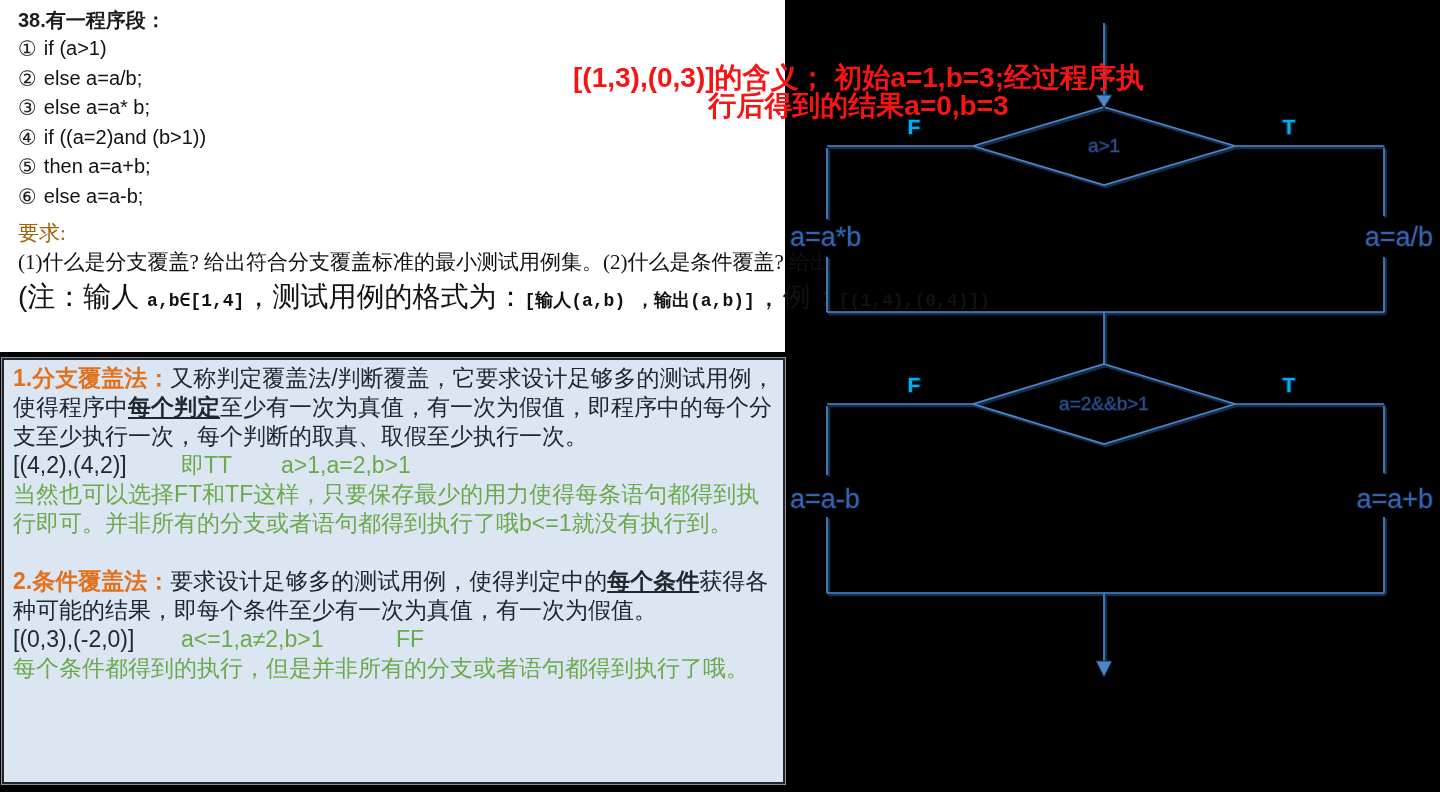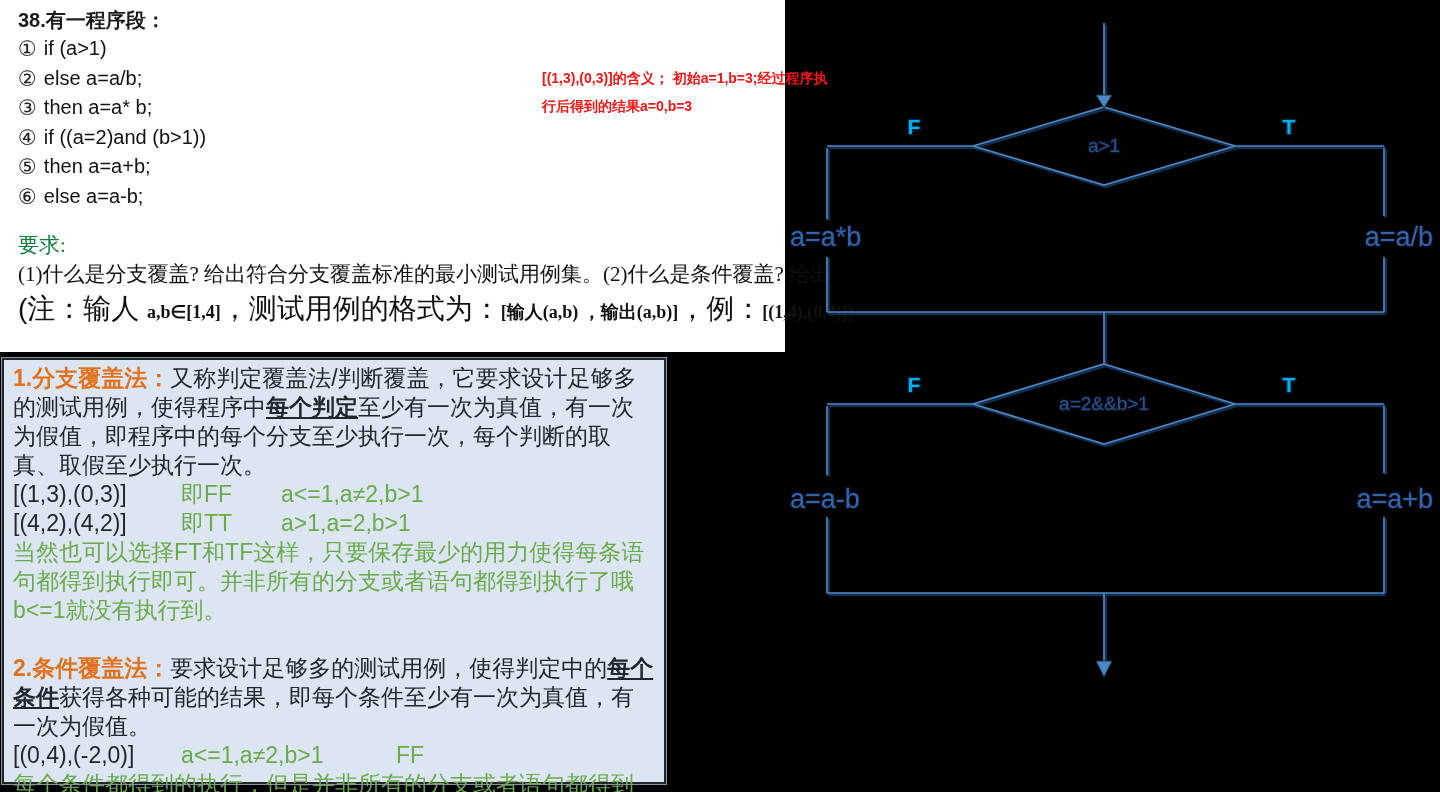--- a/index.html
+++ b/index.html
@@ -5,32 +5,32 @@
   html,body{margin:0;padding:0;background:#000;}
   .canvas{position:relative;width:1440px;height:792px;background:#000;overflow:hidden;
           font-family:"Liberation Sans","DejaVu Sans",sans-serif;}
 
   
   .white-box{position:absolute;left:0;top:0;width:785px;height:352px;background:#ffffff;
              box-sizing:border-box;padding:7px 14px 0 18px;color:#161616;}
   .pb-title{font-size:20px;font-weight:bold;color:#1c1c1c;}
   .code-line{display:flex;align-items:center;height:29.5px;font-size:20px;color:#121212;}
   .circ{font-size:21px;margin-right:7px;color:#222;line-height:1;}
-  .req-label{font-family:"Liberation Serif","DejaVu Serif",serif;font-size:21px;margin-top:20px;color:#15803d;}
+  .req-label{font-family:"Liberation Serif","DejaVu Serif",serif;font-size:21px;margin-top:8px;color:#a16207;}
   .req-line{font-family:"Liberation Serif","DejaVu Serif",serif;font-size:21px;line-height:30px;color:#111;white-space:nowrap;}
   .note-line{font-size:19px;margin-top:1px;color:#111;white-space:nowrap;}
   .seg-serif{font-family:Liberation Sans, sans-serif;font-size:28px;}
-  .seg-bold{font-family:Liberation Serif, serif;font-weight:bold;font-size:18px;}
+  .seg-bold{font-family:Liberation Mono, monospace;font-weight:bold;font-size:18px;}
 
   
-  .annotation{position:absolute;left:542px;top:64px;color:#f61414;font-size:14px;
-              line-height:28px;font-weight:bold;white-space:nowrap;z-index:5;}
+  .annotation{position:absolute;left:573px;top:64px;color:#f61414;font-size:28px;
+              line-height:28px;font-weight:bold;white-space:nowrap;z-index:5;text-align:center;}
 
   
-  .blue-box{position:absolute;left:2px;top:358px;width:664px;height:426px;background:#dce6f2;
+  .blue-box{position:absolute;left:2px;top:358px;width:783px;height:426px;background:#dce6f2;
             box-sizing:border-box;border:2px solid #23262b;outline:1px solid #8d939e;
             padding:4px 8px 0 9px;font-size:23px;line-height:29px;color:#20272f;}
   .blue-box p{margin:0;}
   .orange{color:#e2711d;font-weight:bold;}
   .em-u{font-weight:bold;text-decoration:underline;}
   .green{color:#6aaa4c;}
   .dark{color:#20272f;}
   .case-line{font-size:23px;line-height:29px;}
   .c1{display:inline-block;width:168px;}
   .c2{display:inline-block;width:100px;}
@@ -60,21 +60,21 @@
     <div class="code-line">
       <span class="circ">①</span>
       <span>if (a&gt;1)</span>
     </div>
     <div class="code-line">
       <span class="circ">②</span>
       <span>else a=a/b;</span>
     </div>
     <div class="code-line">
       <span class="circ">③</span>
-      <span>then a=a* b;</span>
+      <span>else a=a* b;</span>
     </div>
     <div class="code-line">
       <span class="circ">④</span>
       <span>if ((a=2)and (b&gt;1))</span>
     </div>
     <div class="code-line">
       <span class="circ">⑤</span>
       <span>then a=a+b;</span>
     </div>
     <div class="code-line">
@@ -93,32 +93,29 @@
   <div class="annotation">
     <div>[(1,3),(0,3)]的含义； 初始a=1,b=3;经过程序执</div>
     <div>行后得到的结果a=0,b=3</div>
   </div>
 
   <div class="blue-box">
     <p>
       <span class="orange">1.分支覆盖法：</span><span class="dark">又称判定覆盖法/判断覆盖，它要求设计足够多的测试用例，使得程序中</span><span class="em-u dark">每个判定</span><span class="dark">至少有一次为真值，有一次为假值，即程序中的每个分支至少执行一次，每个判断的取真、取假至少执行一次。</span>
     </p>
     <div class="case-line">
-      <span class="c1 dark">[(1,3),(0,3)]</span><span class="c2 green">即FF</span><span class="green">a&lt;=1,a≠2,b&gt;1</span>
-    </div>
-    <div class="case-line">
       <span class="c1 dark">[(4,2),(4,2)]</span><span class="c2 green">即TT</span><span class="green">a&gt;1,a=2,b&gt;1</span>
     </div>
     <p class="green">当然也可以选择FT和TF这样，只要保存最少的用力使得每条语句都得到执行即可。并非所有的分支或者语句都得到执行了哦b&lt;=1就没有执行到。</p>
 
     <p class="s2para">
       <span class="orange">2.条件覆盖法：</span><span class="dark">要求设计足够多的测试用例，使得判定中的</span><span class="em-u dark">每个条件</span><span class="dark">获得各种可能的结果，即每个条件至少有一次为真值，有一次为假值。</span>
     </p>
     <div class="case-line">
-      <span class="c1 dark">[(0,4),(-2,0)]</span><span class="c2w green">a&lt;=1,a≠2,b&gt;1</span><span class="green">FF</span>
+      <span class="c1 dark">[(0,3),(-2,0)]</span><span class="c2w green">a&lt;=1,a≠2,b&gt;1</span><span class="green">FF</span>
     </div>
     <p class="green">每个条件都得到的执行，但是并非所有的分支或者语句都得到执行了哦。</p>
   </div>
 
   <svg class="flow" width="652" height="792" viewBox="0 0 652 792">
 
     <g class="net-dark" transform="translate(1.5,1.5)">
       <path d="M316,23 V96 M316,107 L447,146 L316,185 L185,146 Z M185,146 H39 M447,146 H596 M39,148 V219 M39,257 V312 M596,148 V216 M596,257 V312 M39,312 H596 M316,312 V364 M316,364 L447,404 L316,444 L185,404 Z M185,404 H39 M447,404 H596 M39,406 V475 M39,517 V593 M596,406 V473 M596,517 V593 M39,593 H596 M316,593 V663"></path>
     </g>
     <g class="net-light">

